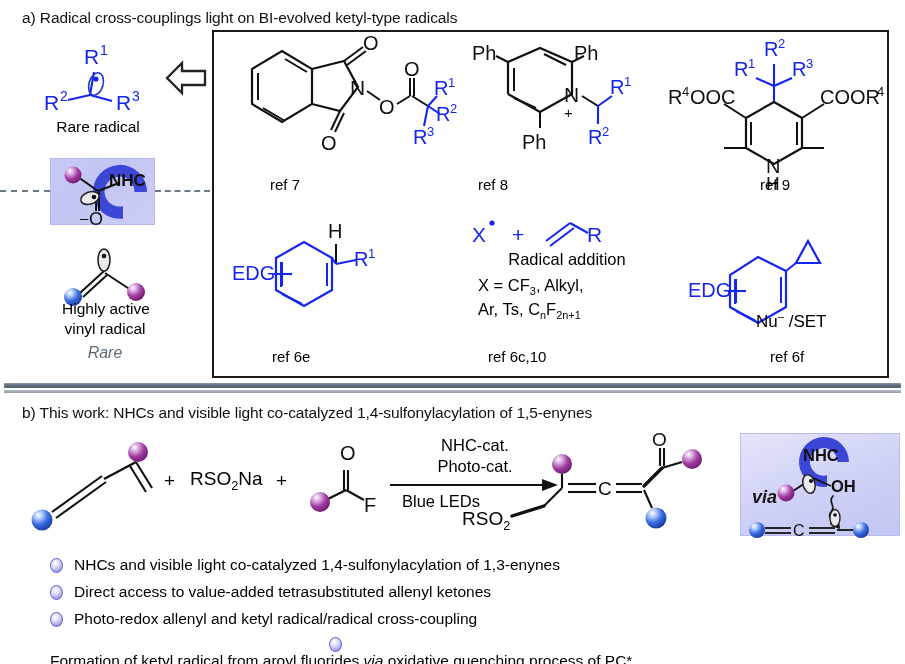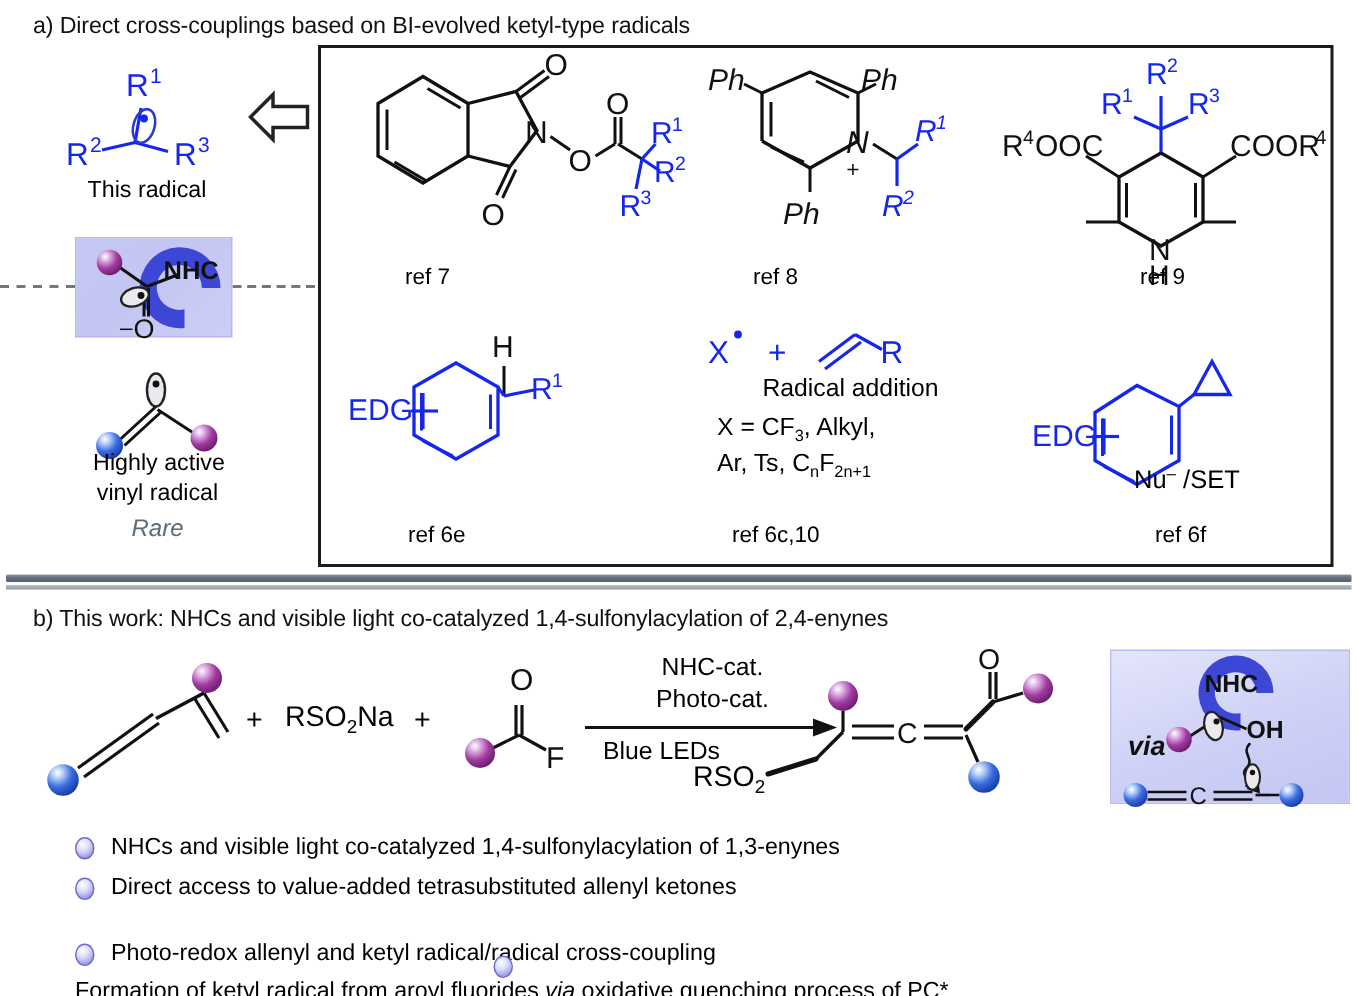--- a/index.html
+++ b/index.html
@@ -81,38 +81,38 @@
     background: radial-gradient(circle at 36% 30%, #ffffff 0%, #dcdcf8 38%, #9a9ae8 78%, #6f6fd6 100%);
     border: 1px solid #6e6ed2;
   }
 
   svg { display: block; overflow: visible; }
   .vtxt { font-family: "Liberation Sans", sans-serif; }
 </style>
 </head>
 <body>
 
-<div class="abs section-heading" style="left:22px; top:9px;">a) Direct cross-couplings based on BI-evolved ketyl-type radicals</div>
+<div class="abs section-heading" style="left:22px; top:9px;">a) Radical cross-couplings light on BI-evolved ketyl-type radicals</div>
 
 <div class="abs" style="left:28px; top:42px; width:160px; height:82px;">
   <svg width="160" height="82" viewBox="0 0 160 82">
     <text class="vtxt" x="56" y="22" font-size="21" fill="#1526ee">R</text>
     <text class="vtxt" x="72" y="13" font-size="14" fill="#1526ee">1</text>
     <text class="vtxt" x="16" y="68" font-size="21" fill="#1526ee">R</text>
     <text class="vtxt" x="32" y="59" font-size="14" fill="#1526ee">2</text>
     <text class="vtxt" x="88" y="68" font-size="21" fill="#1526ee">R</text>
     <text class="vtxt" x="104" y="59" font-size="14" fill="#1526ee">3</text>
     <line x1="66" y1="30" x2="62" y2="53" stroke="#1526ee" stroke-width="2.1"></line>
     <line x1="62" y1="53" x2="40" y2="58" stroke="#1526ee" stroke-width="2.1"></line>
     <line x1="62" y1="53" x2="84" y2="59" stroke="#1526ee" stroke-width="2.1"></line>
     <ellipse cx="68" cy="42" rx="7" ry="11.5" transform="rotate(16 68 42)" fill="none" stroke="#2b3ad0" stroke-width="1.7"></ellipse>
     <circle cx="68" cy="37" r="2.6" fill="#1526ee"></circle>
   </svg>
 </div>
-<div class="abs lbl" style="left:18px; top:118px; width:160px;">This radical</div>
+<div class="abs lbl" style="left:18px; top:118px; width:160px;">Rare radical</div>
 
 <div class="abs" style="left:163px; top:58px;">
   <svg width="46" height="40" viewBox="0 0 46 40">
     <polygon points="4,20 19,5 19,13 42,13 42,27 19,27 19,35" fill="#ffffff" stroke="#222222" stroke-width="2.3" stroke-linejoin="miter"></polygon>
   </svg>
 </div>
 
 <div class="abs dashed-sep" style="left:0px; top:190px; width:50px;"></div>
 <div class="abs dashed-sep" style="left:155px; top:190px; width:55px;"></div>
 
@@ -205,21 +205,21 @@
     <text class="vtxt" x="202" y="61" font-size="20" fill="#1526ee">R</text>
     <text class="vtxt" x="216" y="53" font-size="13" fill="#1526ee">1</text>
     <text class="vtxt" x="204" y="87" font-size="20" fill="#1526ee">R</text>
     <text class="vtxt" x="218" y="79" font-size="13" fill="#1526ee">2</text>
     <text class="vtxt" x="181" y="110" font-size="20" fill="#1526ee">R</text>
     <text class="vtxt" x="195" y="102" font-size="13" fill="#1526ee">3</text>
   </svg>
 </div>
 <div class="abs ref-label" style="left:270px; top:176px; width:90px;">ref 7</div>
 
-<div class="abs" style="left:470px; top:36px;font-style:italic;">
+<div class="abs" style="left:470px; top:36px;">
   <svg width="200" height="135" viewBox="0 0 200 135">
     <text class="vtxt" x="2" y="24" font-size="20" fill="#111">Ph</text>
     <text class="vtxt" x="104" y="24" font-size="20" fill="#111">Ph</text>
     <text class="vtxt" x="52" y="113" font-size="20" fill="#111">Ph</text>
 
     <polyline points="38,26 70,12 102,26 102,58 70,76 38,58" fill="none" stroke="#111" stroke-width="2.2"></polyline>
     <line x1="38" y1="26" x2="38" y2="58" stroke="#111" stroke-width="2.2"></line>
     <line x1="44" y1="32" x2="44" y2="55" stroke="#111" stroke-width="2"></line>
     <line x1="44" y1="62" x2="66" y2="72" stroke="#111" stroke-width="2"></line>
     <line x1="74" y1="18" x2="96" y2="29" stroke="#111" stroke-width="2"></line>
@@ -233,21 +233,21 @@
 
     <line x1="112" y1="60" x2="128" y2="70" stroke="#111" stroke-width="2"></line>
     <line x1="128" y1="70" x2="142" y2="60" stroke="#1526ee" stroke-width="2.1"></line>
     <line x1="128" y1="70" x2="128" y2="88" stroke="#1526ee" stroke-width="2.1"></line>
     <text class="vtxt" x="140" y="58" font-size="20" fill="#1526ee">R</text>
     <text class="vtxt" x="154" y="50" font-size="13" fill="#1526ee">1</text>
     <text class="vtxt" x="118" y="108" font-size="20" fill="#1526ee">R</text>
     <text class="vtxt" x="132" y="100" font-size="13" fill="#1526ee">2</text>
   </svg>
 </div>
-<div class="abs ref-label" style="left:502px; top:176px; width:90px;">ref 8</div>
+<div class="abs ref-label" style="left:478px; top:176px; width:90px;">ref 8</div>
 
 <div class="abs" style="left:668px; top:34px;">
   <svg width="222" height="150" viewBox="0 0 222 150">
 
     <text class="vtxt" x="96" y="22" font-size="20" fill="#1526ee">R</text>
     <text class="vtxt" x="110" y="14" font-size="13" fill="#1526ee">2</text>
     <text class="vtxt" x="66" y="42" font-size="20" fill="#1526ee">R</text>
     <text class="vtxt" x="80" y="34" font-size="13" fill="#1526ee">1</text>
     <text class="vtxt" x="124" y="42" font-size="20" fill="#1526ee">R</text>
     <text class="vtxt" x="138" y="34" font-size="13" fill="#1526ee">3</text>
@@ -329,21 +329,21 @@
     <line x1="38" y1="66" x2="56" y2="66" stroke="#1526ee" stroke-width="2.1"></line>
     <line x1="46" y1="54" x2="46" y2="78" stroke="#1526ee" stroke-width="2.1"></line>
   </svg>
 </div>
 <div class="abs" style="left:756px; top:310px; font-size:17px; white-space:nowrap;">Nu<span class="sup">–</span> /SET</div>
 <div class="abs ref-label" style="left:770px; top:348px; width:90px;">ref 6f</div>
 
 <div class="abs rule-thick" style="left:4px; top:383px; width:897px;"></div>
 <div class="abs rule-thin" style="left:4px; top:390px; width:897px;"></div>
 
-<div class="abs section-heading" style="left:22px; top:404px;">b) This work: NHCs and visible light co-catalyzed 1,4-sulfonylacylation of 2,4-enynes</div>
+<div class="abs section-heading" style="left:22px; top:404px;">b) This work: NHCs and visible light co-catalyzed 1,4-sulfonylacylation of 1,5-enynes</div>
 
 <div class="abs" style="left:24px; top:440px;">
   <svg width="140" height="95" viewBox="0 0 140 95">
     <circle cx="114" cy="12" r="10" fill="url(#pbp1)"></circle>
     <circle cx="18" cy="80" r="10.5" fill="url(#pbb1)"></circle>
     <defs>
       <radialGradient id="pbp1" cx="33%" cy="27%" r="75%">
         <stop offset="0%" stop-color="#ffffff"></stop>
           <stop offset="22%" stop-color="#e0b7e8"></stop>
         <stop offset="62%" stop-color="#a23ba0"></stop>
@@ -490,20 +490,20 @@
 <div class="abs" style="left:752px; top:487px; font-size:18px; font-weight:bold; font-style:italic; color:#111;">via</div>
 
 <div class="abs bullet-row" style="left:50px; top:556px;">
   <span class="bullet-dot"></span>
   <span>NHCs and visible light co-catalyzed 1,4-sulfonylacylation of 1,3-enynes</span>
 </div>
 <div class="abs bullet-row" style="left:50px; top:583px;">
   <span class="bullet-dot"></span>
   <span>Direct access to value-added tetrasubstituted allenyl ketones</span>
 </div>
-<div class="abs bullet-row" style="left:50px; top:610px;margin-top:17px;">
+<div class="abs bullet-row" style="left:50px; top:610px;">
   <span class="bullet-dot"></span>
   <span>Photo-redox allenyl and ketyl radical/radical cross-coupling</span>
 </div>
 <div class="abs bullet-row" style="left:50px; top:637px;flex-direction:column;">
   <span class="bullet-dot"></span>
   <span>Formation of ketyl radical from aroyl fluorides <i>via</i> oxidative quenching process of PC*</span>
 </div>
 
 </body></html>

